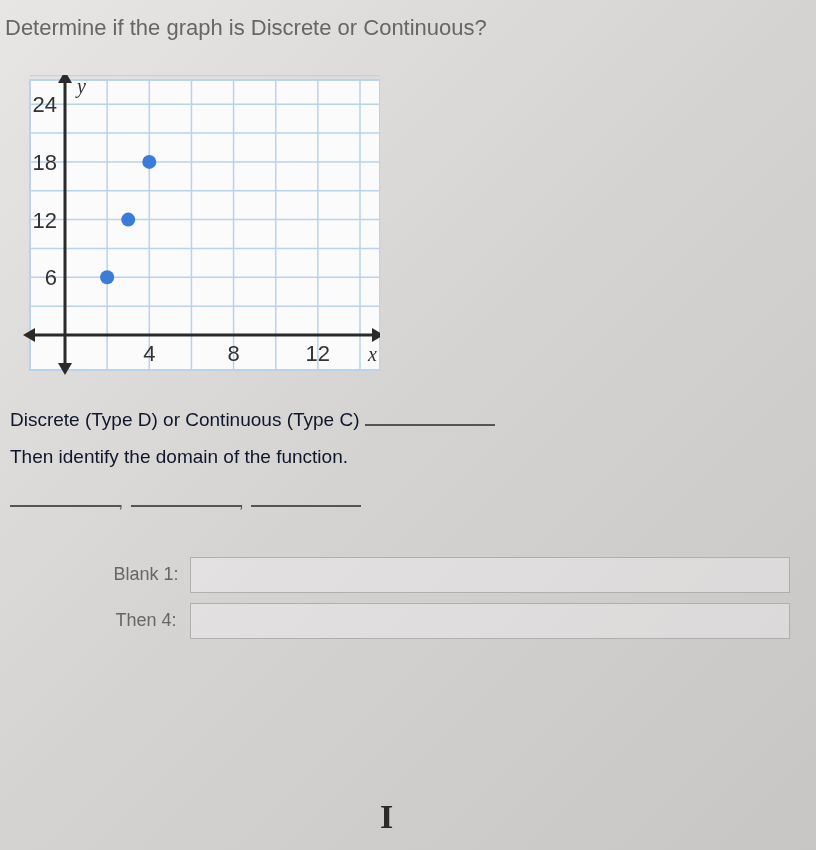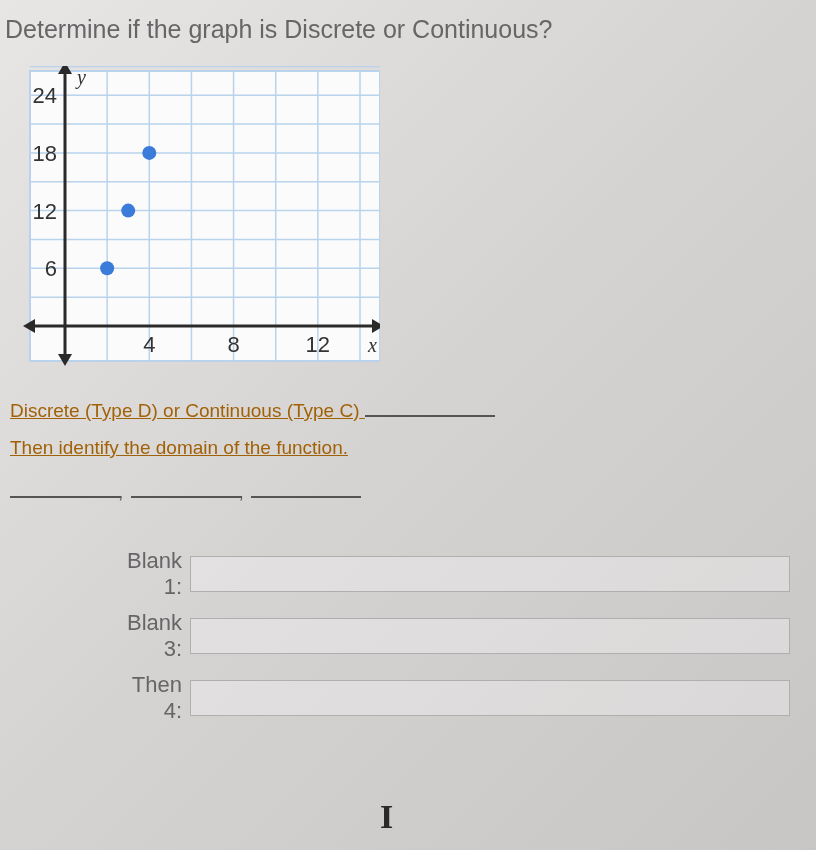--- a/index.html
+++ b/index.html
@@ -5,38 +5,37 @@
     * { box-sizing: border-box; margin: 0; padding: 0; }
     body {
       font-family: Arial, Helvetica, sans-serif;
       background: linear-gradient(135deg, #e8e5e5 0%, #d5d2d2 50%, #c8c5c5 100%);
       width: 816px;
       height: 850px;
       padding: 15px 0 0 0;
       color: #555;
     }
     .question-title {
-      font-size: 25px;
+      font-size: 22px;
       color: #666;
-      margin-bottom: 22px;
+      margin-bottom: 34px;
       padding-left: 5px;
     }
     .chart-wrap {
       margin-left: 20px;
       margin-bottom: 30px;
       position: relative;
       width: 360px;
       height: 300px;
     }
     .chart-wrap svg { display: block; }
     .prompt-line {
       font-size: 19px;
-      color: #a16207;
+      color: #0f172a;
       margin: 10px 5px 15px 10px;
-      text-decoration: underline;
     }
     .underline {
       display: inline-block;
       border-bottom: 2px solid #555;
       width: 130px;
       height: 1.1em;
       vertical-align: baseline;
     }
     .fill-blanks {
       margin-left: 10px;
@@ -55,23 +54,23 @@
       margin-left: 110px;
       width: 680px;
     }
     .answer-row {
       display: flex;
       align-items: center;
       margin-bottom: 10px;
     }
     .answer-label {
       width: 80px;
-      font-size: 22px;
+      font-size: 18px;
       color: #666;
-      text-align: right;
+      text-align: center;
       padding-right: 8px;
     }
     .answer-input {
       flex: 1;
       height: 36px;
       border: 1px solid #b0aeae;
       background: rgba(255,255,255,0.3);
       padding: 4px 8px;
       font-size: 16px;
     }
@@ -145,22 +144,18 @@
   <span class="u"></span><span class="comma">,</span>
   <span class="u"></span>
 </div>
 
 <div class="answers">
   <div class="answer-row">
     <div class="answer-label">Blank 1:</div>
     <input class="answer-input" type="text" style="">
   </div>
   <div class="answer-row">
-    <div class="answer-label">Blank 3:</div>
-    <input class="answer-input" type="text" style="">
-  </div>
-  <div class="answer-row">
     <div class="answer-label">Then 4:</div>
     <input class="answer-input" type="text" style="">
   </div>
 </div>
 
 <div class="cursor-block">I</div>
 
 </body></html>

